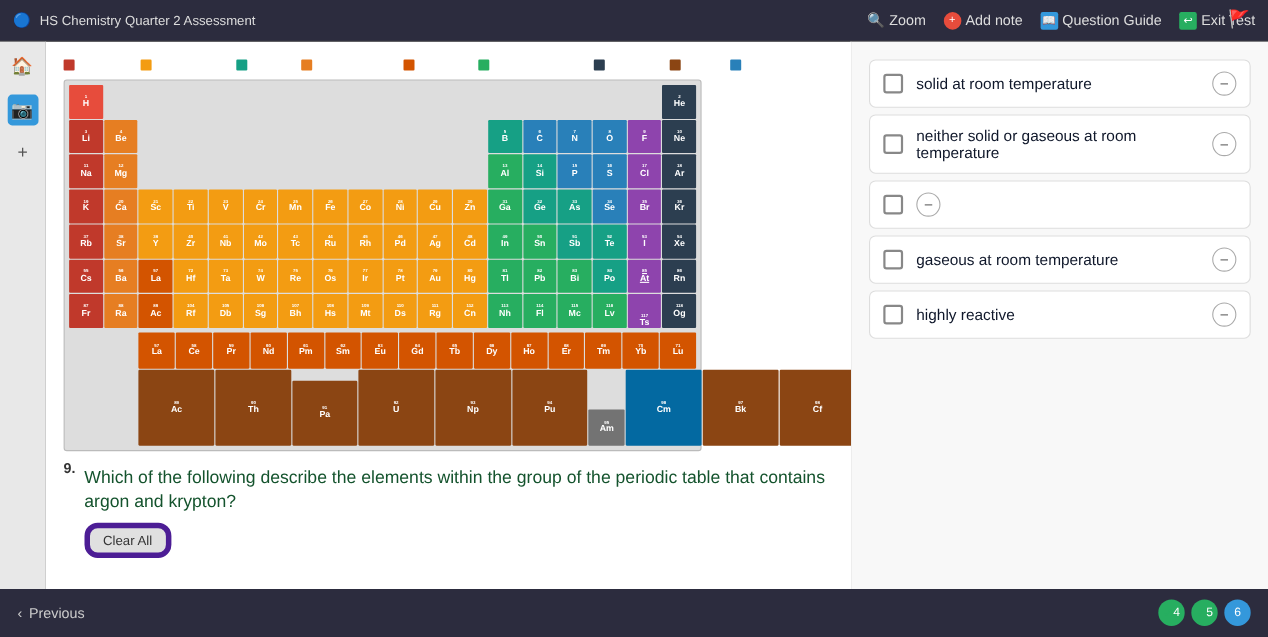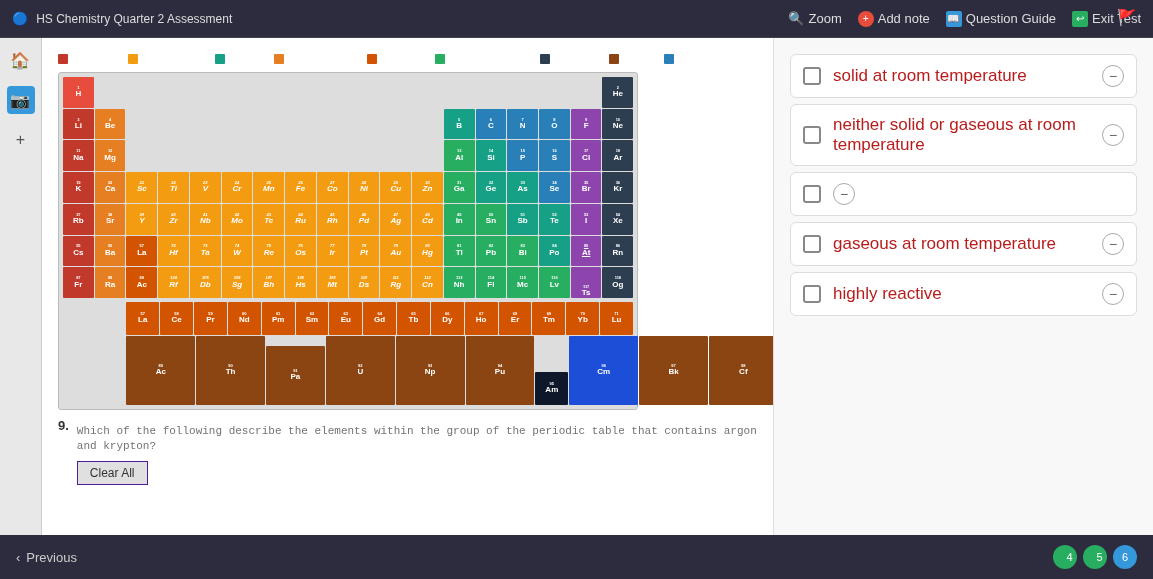--- a/index.html
+++ b/index.html
@@ -167,56 +167,55 @@
       line-height: 1.1;
       min-height: 22px;
     }
     .element .sym { font-size: 8px; font-weight: bold; }
     .element .num { font-size: 4px; }
     .element.empty { background: transparent; }
 
     
     .alkali { background: #c0392b; }
     .alkaline { background: #e67e22; }
-    .transition { background: #f39c12; font-style: italic; }
+    .transition { background: #f39c12; }
     .post-transition { background: #27ae60; }
     .metalloid { background: #16a085; }
     .nonmetal { background: #2980b9; }
     .halogen { background: #8e44ad; }
     .noble { background: #2c3e50; }
     .lanthanide { background: #d35400; }
     .hydrogen { background: #e74c3c; }
 
     
     .question-section {
       margin-top: 8px;
     }
     .question-number {
       font-weight: bold;
       color: #333;
       font-size: 13px;
     }
     .question-text {
-      font-size: 11px;
-      color: #737373;
+      font-size: 16px;
+      color: #14532d;
       margin: 6px 0;
       line-height: 1.4;
-      font-family: Liberation Mono, monospace;
     }
     .select-instruction {
       font-size: 11px;
       color: #333;
       margin-bottom: 8px;
     }
     .select-instruction strong { font-weight: bold; }
     .clear-all-btn {
       background: #e0e0e0;
-      border: 1px solid #4c1d95;
+      border: 5px solid #4c1d95;
       padding: 4px 12px;
-      border-radius: 0;
+      border-radius: 12px;
       font-size: 12px;
       cursor: pointer;
       color: #333;
     }
 
     
     .answer-panel {
       width: 380px;
       background: #f8f8f8;
       border-left: 1px solid #ddd;
@@ -244,22 +243,22 @@
       border: 2px solid #888;
       border-radius: 3px;
       margin-right: 12px;
       flex-shrink: 0;
       display: flex;
       align-items: center;
       justify-content: center;
     }
 
     .answer-text {
-      font-size: 17px;
-      color: #b91c1c;
+      font-size: 14px;
+      color: #0f172a;
       flex: 1;
     }
 
     .answer-minus {
       width: 22px;
       height: 22px;
       border-radius: 50%;
       border: 1px solid #aaa;
       display: flex;
       align-items: center;
@@ -890,25 +889,25 @@
               <span class="sym">U</span>
             </div>
           <div class="element" style="background:#8b4513;">
               <span class="num">93</span>
               <span class="sym">Np</span>
             </div>
           <div class="element" style="background:#8b4513;">
               <span class="num">94</span>
               <span class="sym">Pu</span>
             </div>
-          <div class="element" style="background:#0f172a;margin-top:36px;">
+          <div class="element" style="background:#737373;margin-top:36px;">
               <span class="num">95</span>
               <span class="sym">Am</span>
             </div>
-          <div class="element" style="background:#1d4ed8;">
+          <div class="element" style="background:#0369a1;">
               <span class="num">96</span>
               <span class="sym">Cm</span>
             </div>
           <div class="element" style="background:#8b4513;">
               <span class="num">97</span>
               <span class="sym">Bk</span>
             </div>
           <div class="element" style="background:#8b4513;align-items:center;">
               <span class="num">98</span>
               <span class="sym">Cf</span>

